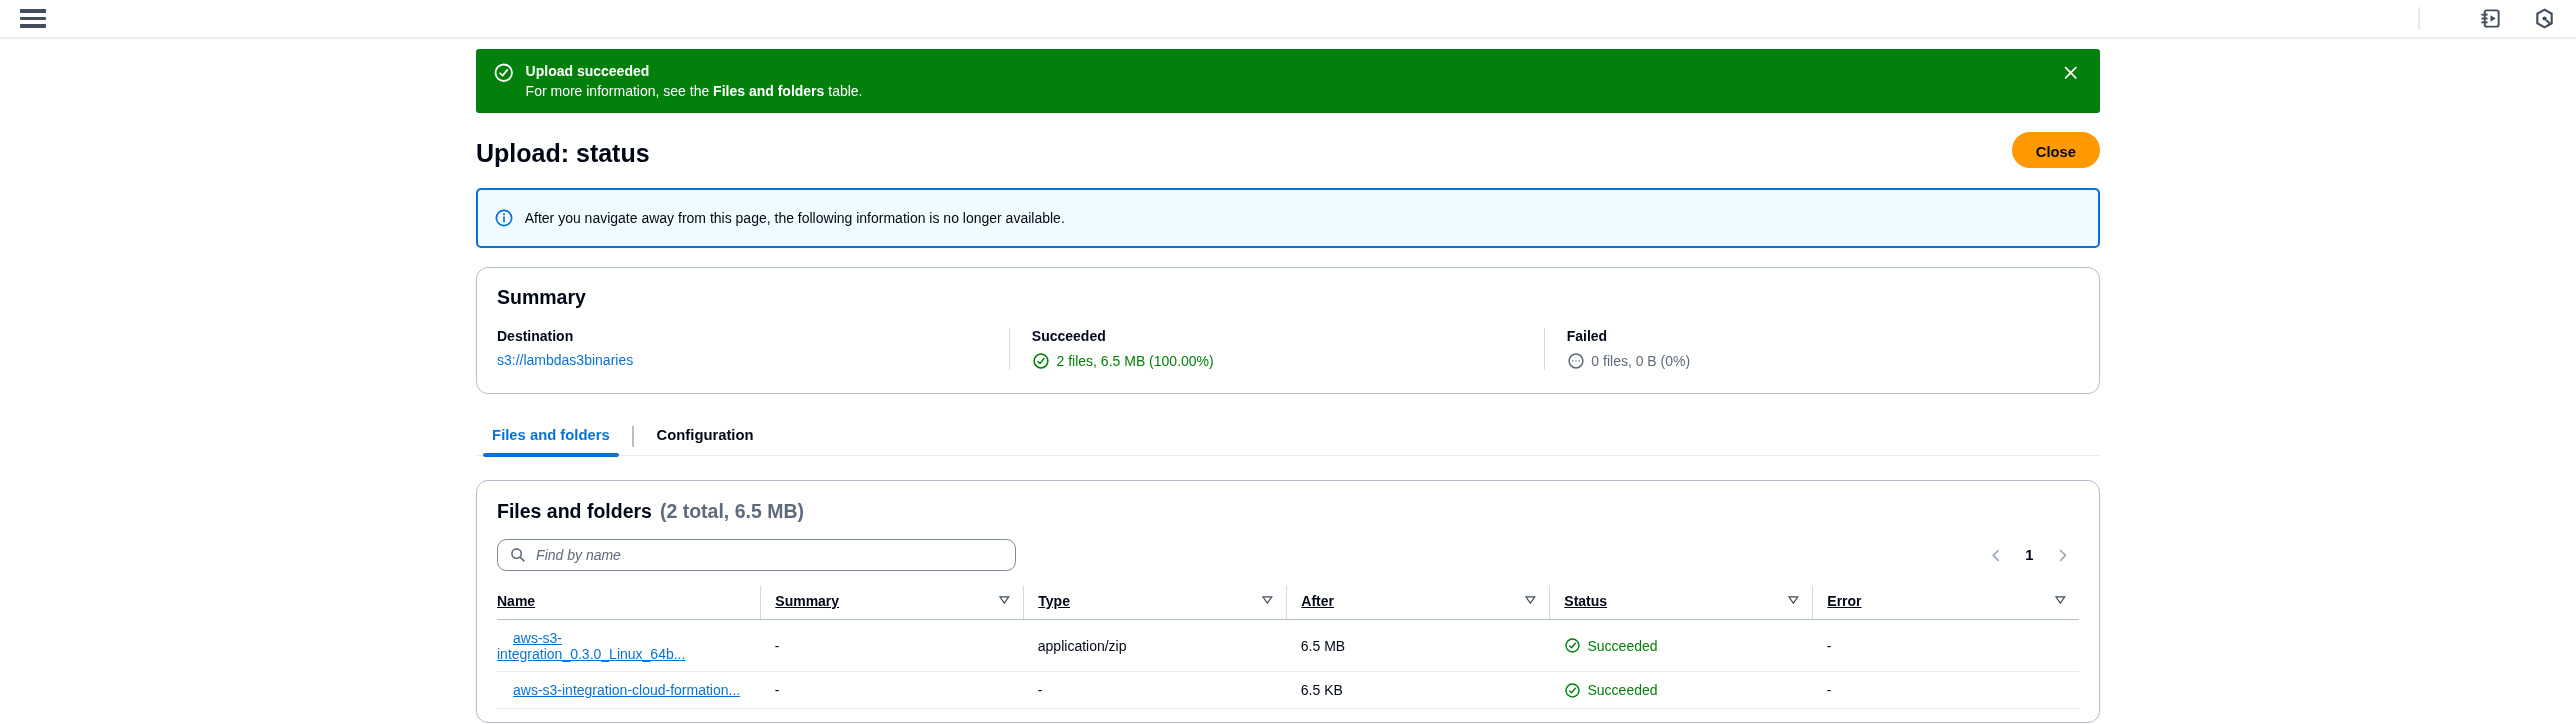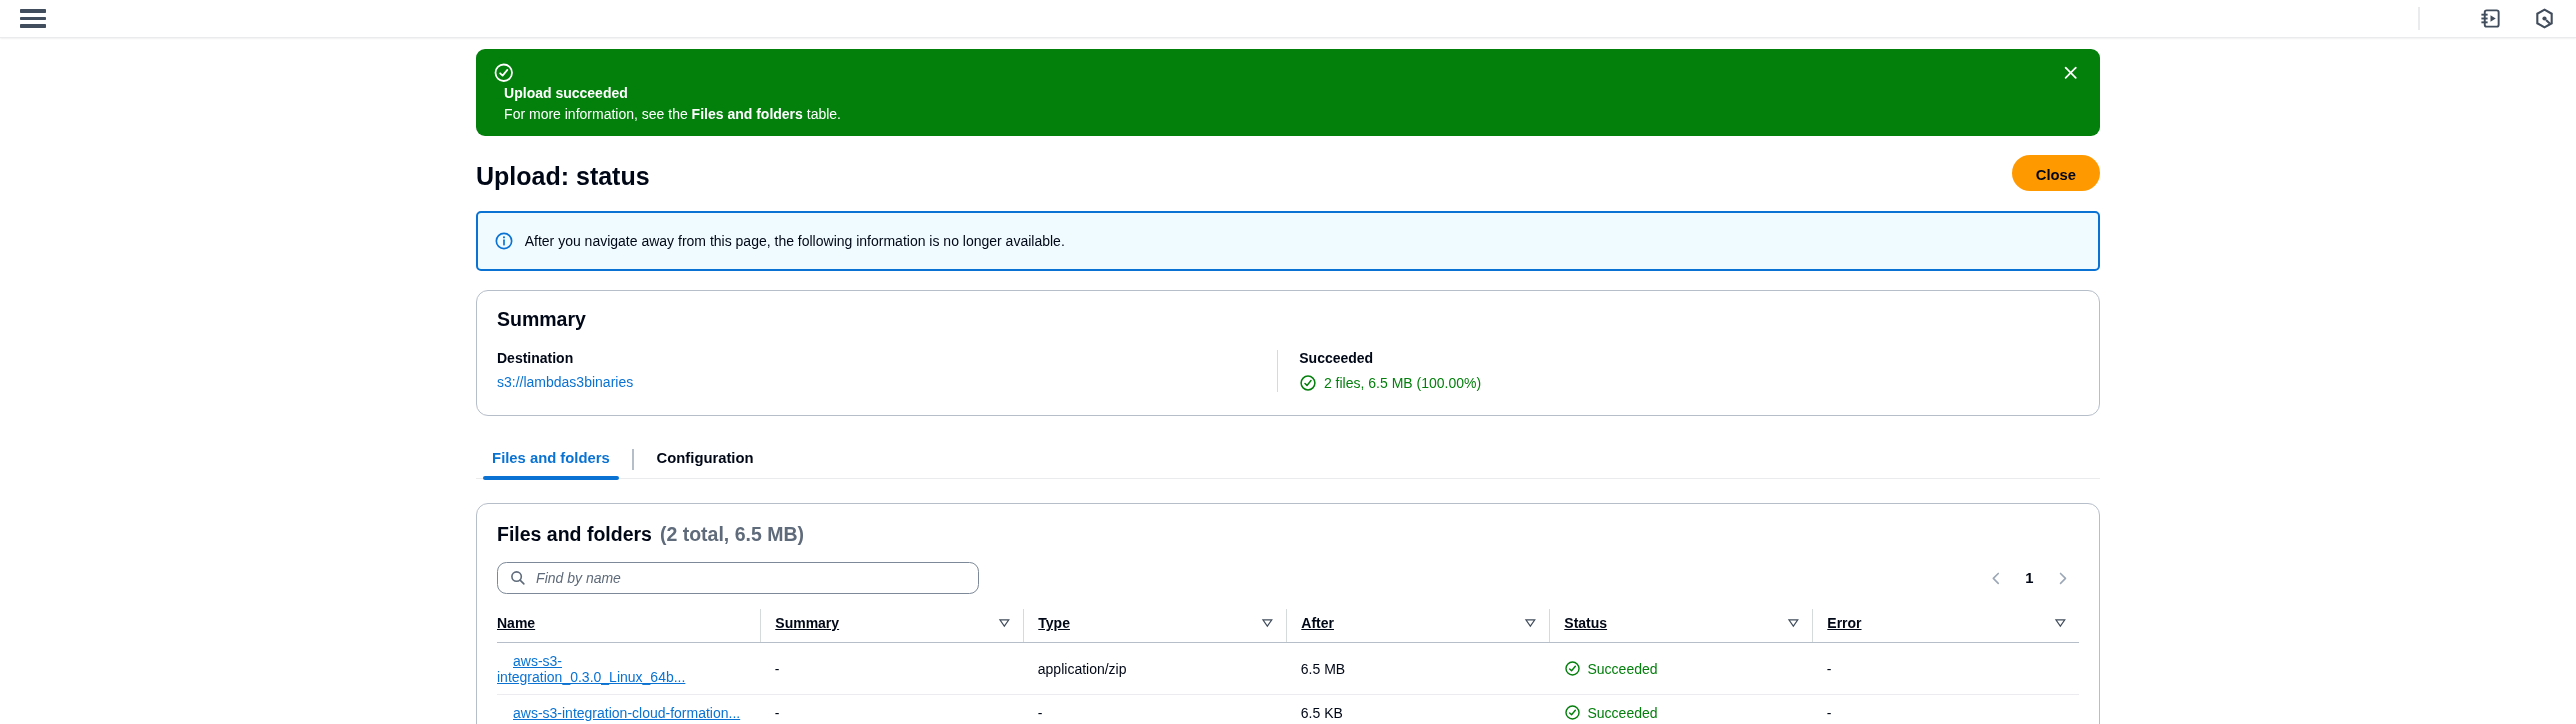--- a/index.html
+++ b/index.html
@@ -31,22 +31,22 @@
   .hamburger{width:25.5px;display:flex;flex-direction:column;gap:4px;cursor:pointer;}
   .hamburger i{display:block;height:3.4px;border-radius:0.7px;background:var(--icon);}
   .topbar-right{display:flex;align-items:center;}
   .topbar-divider{width:1.3px;height:23px;background:var(--faint);margin-right:29.5px;}
   .topbar-icon{width:24px;height:24px;margin-left:29.5px;cursor:pointer;display:flex;align-items:center;justify-content:center;}
   .topbar-icon svg{width:23px;height:23px;}
   
   .content{width:1624px;margin-left:476px;}
   
   .flash{
-    margin-top:10.7px;background:var(--success);color:#fff;border-radius:9px;
-    display:flex;align-items:flex-start;padding:12px 17.4px;position:relative;flex-direction:column;
+    margin-top:10.7px;background:var(--success);color:#fff;border-radius:3px;
+    display:flex;align-items:flex-start;padding:12px 17.4px;position:relative;
   }
   .flash svg.check{width:21.5px;height:21.5px;flex:none;margin-top:1.3px;}
   .flash-text{margin-left:10.7px;line-height:1.45;}
   .flash-title{font-weight:bold;}
   .flash-close{
     position:absolute;right:16px;top:10.7px;width:27px;height:27px;border:none;background:transparent;
     display:flex;align-items:center;justify-content:center;cursor:pointer;padding:0;
   }
   .flash-close svg{width:17.4px;height:17.4px;}
   
@@ -83,21 +83,21 @@
   .tab.active::after{
     content:"";position:absolute;left:-8px;right:-8px;bottom:-2px;height:4px;border-radius:2px;background:var(--link);
   }
   .tab-sep{width:1.3px;height:21.5px;background:var(--border);margin:0 21.5px;align-self:flex-start;margin-top:2.7px;}
   
   .table-card{margin-top:24px;padding:19px 20px 13.4px;}
   .tc-head{display:flex;align-items:baseline;}
   .tc-count{font-size:19.5px;color:var(--muted);font-weight:bold;margin-left:8px;}
   .toolbar{display:flex;align-items:center;justify-content:space-between;margin-top:16px;}
   .search{
-    width:482px;height:32px;border:1.3px solid #7d8998;border-radius:9.4px;
+    width:519px;height:32px;border:1.3px solid #7d8998;border-radius:9.4px;
     display:flex;align-items:center;padding:0 10.7px;background:#fff;
   }
   .search svg{width:17.4px;height:17.4px;flex:none;}
   .search input{
     border:none;outline:none;flex:1;margin-left:8px;font-family:inherit;
     font-size:14px;font-style:italic;color:var(--ink);background:transparent;
   }
   .search input::placeholder{color:var(--muted);font-style:italic;}
   .pager{display:flex;align-items:center;margin-right:5.4px;}
   .pager button{background:none;border:none;cursor:pointer;padding:0 4px;display:flex;align-items:center;}
@@ -194,20 +194,32 @@
       <div class="sum-col">
         <div class="sum-label">Succeeded</div>
         <div class="sum-value status-ok">
           <svg viewBox="0 0 24 24" fill="none" stroke="#037f0c" stroke-width="2">
             <circle cx="12" cy="12" r="9.2"></circle>
             <path d="M8 12.6 L10.7 15.2 L16 8.8" stroke-linecap="round" stroke-linejoin="round"></path>
           </svg>
           <span>2 files, 6.5 MB (100.00%)</span>
         </div>
       </div>
+      <div class="sum-col">
+        <div class="sum-label">Failed</div>
+        <div class="sum-value status-muted">
+          <svg viewBox="0 0 24 24" fill="none" stroke="#5f6b7a" stroke-width="2">
+            <circle cx="12" cy="12" r="9.2"></circle>
+            <circle cx="7.8" cy="12" r="1.1" fill="#5f6b7a" stroke="none"></circle>
+            <circle cx="12" cy="12" r="1.1" fill="#5f6b7a" stroke="none"></circle>
+            <circle cx="16.2" cy="12" r="1.1" fill="#5f6b7a" stroke="none"></circle>
+          </svg>
+          <span>0 files, 0 B (0%)</span>
+        </div>
+      </div>
     </div>
   </div>
 
   <div class="tabs">
     <div class="tab active">Files and folders</div>
     <div class="tab-sep"></div>
     <div class="tab">Configuration</div>
   </div>
 
   <div class="card table-card">

